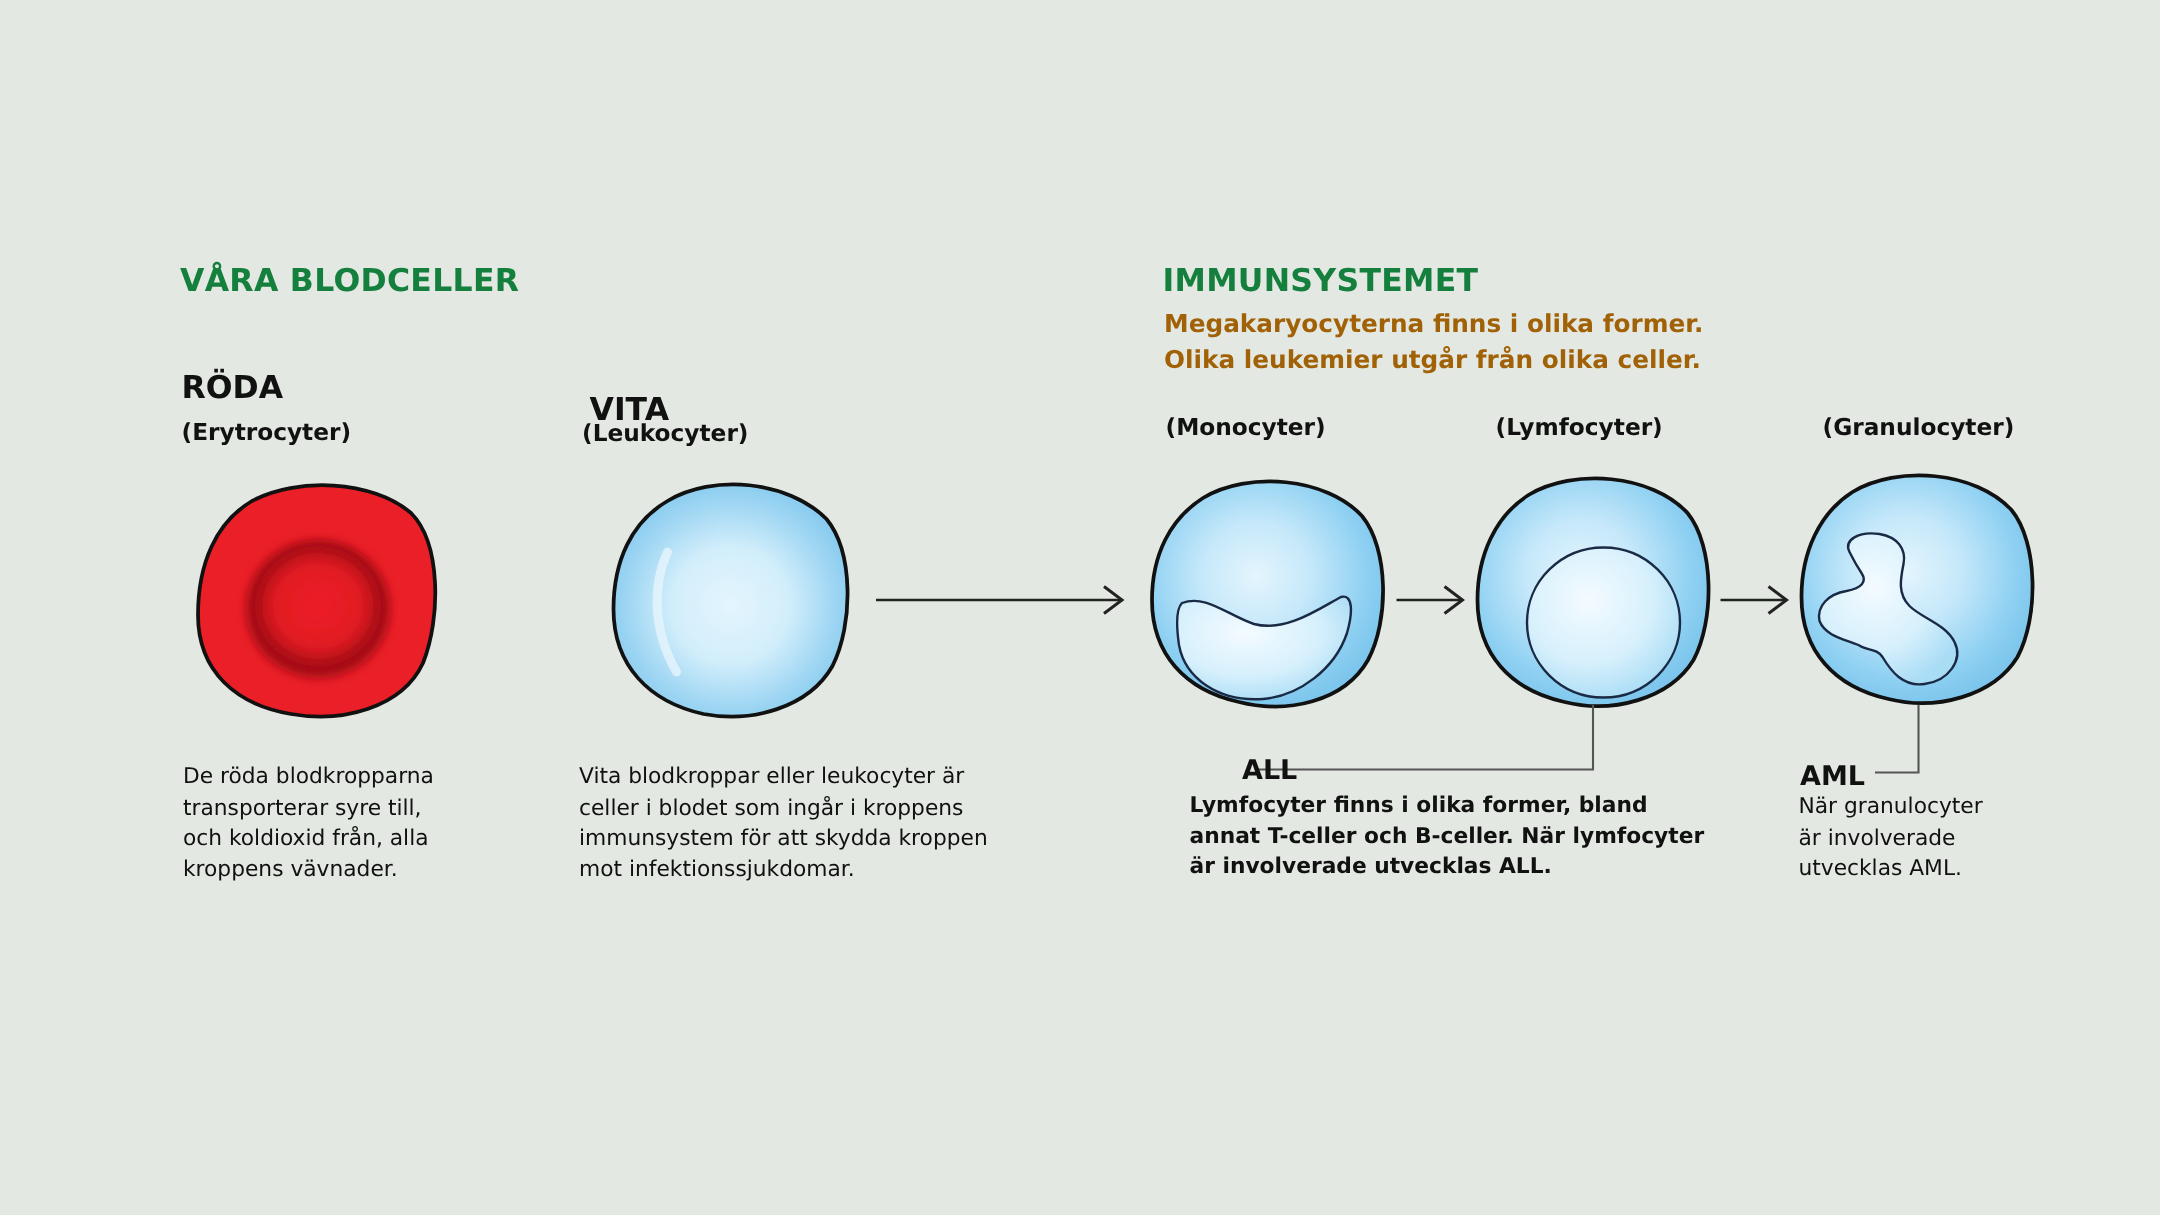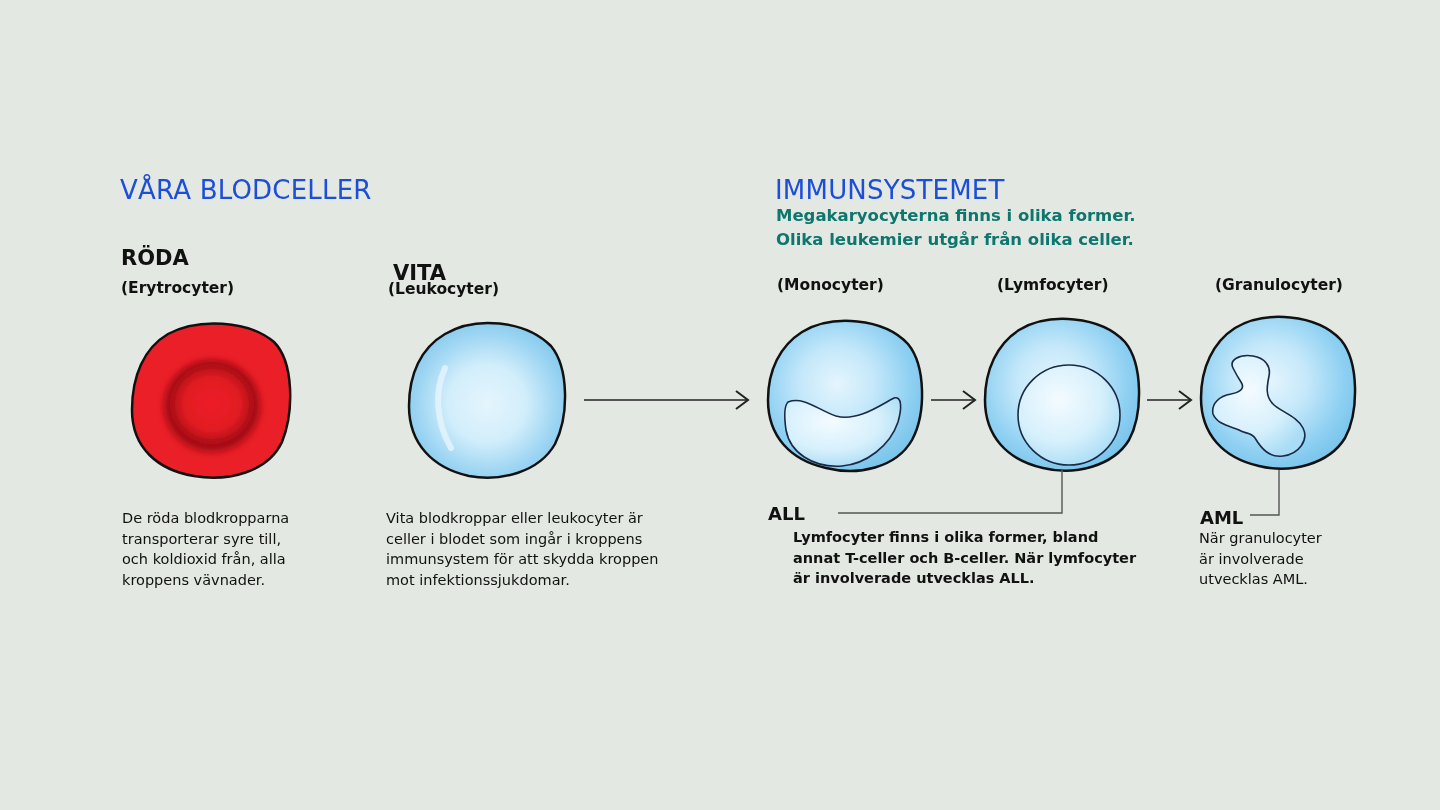--- a/index.html
+++ b/index.html
@@ -6,24 +6,24 @@
   html, body { width: 1440px; height: 810px; overflow: hidden; }
   body {
     background: #e3e8e2;
     font-family: "Liberation Sans", "DejaVu Sans", sans-serif;
     color: #111;
     position: relative;
   }
   .abs { position: absolute; }
   .h-main {
     font-family: "DejaVu Sans", sans-serif;
-    font-weight: normal;
-    font-size: 26px;
+    font-weight: bold;
+    font-size: 21px;
     letter-spacing: 0.2px;
-    color: #1d4ed8;
+    color: #15803d;
     white-space: nowrap;
   }
   .h-type {
     font-family: "DejaVu Sans", sans-serif;
     font-weight: bold;
     font-size: 21px;
     color: #111;
     white-space: nowrap;
   }
   .h-sub {
@@ -31,21 +31,21 @@
     font-weight: bold;
     font-size: 15.5px;
     color: #111;
     white-space: nowrap;
   }
   .h-intro {
     font-family: "DejaVu Sans", sans-serif;
     font-weight: bold;
     font-size: 16.5px;
     line-height: 23px;
-    color: #0f766e;
+    color: #a16207;
     white-space: nowrap;
   }
   .body-text {
     font-family: "DejaVu Sans", sans-serif;
     font-size: 14.5px;
     line-height: 20.5px;
     color: #111;
     white-space: pre-line;
   }
   .abbr {
@@ -157,21 +157,21 @@
 </svg>
 
 <svg style="left:838px; top:470px;" width="230" height="46" viewBox="0 0 230 46">
   <polyline points="0,43 224,43 224,0" fill="none" stroke="#555" stroke-width="1.4"></polyline>
 </svg>
 
 <svg style="left:1250px; top:470px;" width="36" height="46" viewBox="0 0 36 46">
   <polyline points="0,45 29,45 29,0" fill="none" stroke="#555" stroke-width="1.4"></polyline>
 </svg>
 
-<div class="abs abbr" style="left:768px; top:503px;">ALL</div>
+<div class="abs abbr" style="left:828px; top:503px;">ALL</div>
 <div class="abs body-text" style="left:793px; top:527px;font-weight:bold;">Lymfocyter finns i olika former, bland
 annat T-celler och B-celler. När lymfocyter
 är involverade utvecklas ALL.</div>
 
 <div class="abs abbr" style="left:1200px; top:507px;">AML</div>
 <div class="abs body-text" style="left:1199px; top:528px;">När granulocyter
 är involverade
 utvecklas AML.</div>
 
 </body></html>

